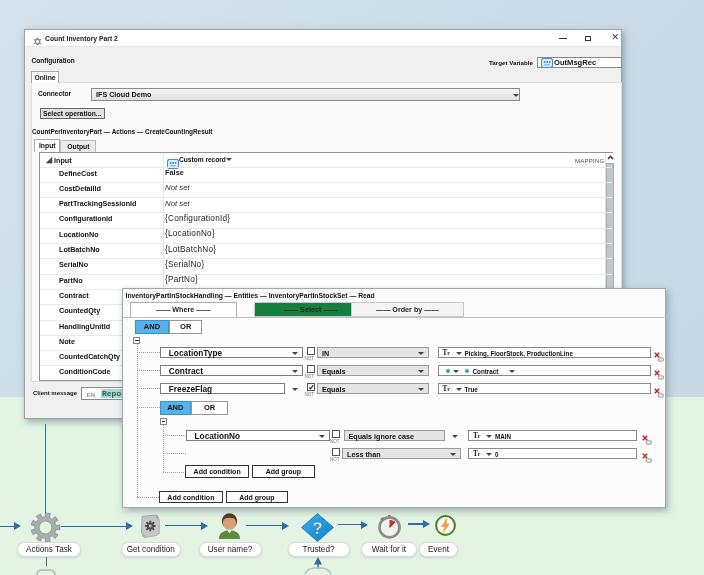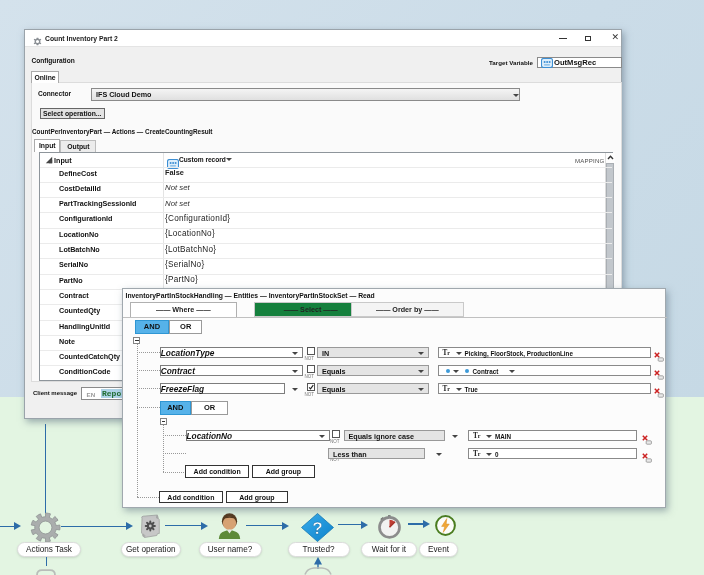--- a/index.html
+++ b/index.html
@@ -44,21 +44,21 @@
 .w2tab { position:absolute; top:12.5px; height:15px; font-size:7.2px; font-weight:600; color:#222; text-align:center; line-height:14px; }
 #w2tabline { position:absolute; left:0; top:27.5px; width:544px; height:1px; background:#c0c0c0; }
 .andor { position:absolute; height:13.5px; font-size:7.5px; font-weight:700; text-align:center; line-height:12.5px; color:#111; }
 .and { background:#56b2e9; border:1px solid #2f96d3; }
 .or { background:#fff; border:1px solid #9a9a9a; }
 .exp { position:absolute; width:7px; height:7px; background:#fff; border:1px solid #848484; }
 .exp::after { content:""; position:absolute; left:1px; top:2.2px; width:3.5px; height:1px; background:#333; }
 .dh { position:absolute; height:0; border-top:1px dotted #999; }
 .dv { position:absolute; width:0; border-left:1px dotted #999; }
 .fbox { position:absolute; height:11.6px; background:#fff; border:1px solid #7d7d7d; font-size:8.3px; font-weight:700; white-space:nowrap; color:#111; }
-.fbox span { position:absolute; left:0; top:0.5px;font-style:italic; }
+.fbox span { position:absolute; left:8px; top:0.5px; }
 .obox { position:absolute; height:11.6px; background:#e4e4e4; border:1px solid #999; font-size:7.2px; font-weight:700; white-space:nowrap; color:#111; }
 .obox span { position:absolute; left:4px; top:1px; }
 .vbox { position:absolute; height:11.6px; background:#fff; border:1px solid #8a8a8a; font-size:7.5px; white-space:nowrap; color:#111; }
 .ncb { position:absolute; width:8px; height:8px; background:#fff; border:1px solid #555; }
 .nlb { position:absolute; font-size:4.5px; color:#777; }
 .ric { position:absolute; width:10px; height:10px; }
 .tr { position:absolute; left:4px; top:1.2px; font-family:"Liberation Serif",serif; font-size:7.2px; font-weight:600; color:#222; }
 .trr { font-size:6px; }
 .tchv { position:absolute; left:17px; top:4.5px; width:0; height:0; border-left:3px solid transparent; border-right:3px solid transparent; border-top:3.5px solid #444; }
 .vt { position:absolute; left:26px; top:2px; font-weight:600; font-size:6.3px; }
@@ -124,21 +124,21 @@
         <path d="M13.5 14.3 L13.5 6.7 A7.6 7.6 0 0 1 18.6 8.7 Z" fill="#c13d34"></path>
         <path d="M13.5 14.3 L19 8.8" stroke="#a82f28" stroke-width="1.6"></path>
       </svg></div>
 <div class="aln" style="left:408px;top:523.25px;width:14.5px"></div>
     <div class="ahd" style="left:422.5px;top:520px"></div>
 <div class="abs" style="left:434px;top:514px"><svg width="23" height="23" viewBox="0 0 23 23">
         <circle cx="11.5" cy="11.5" r="9.4" fill="#fcfcfa" stroke="#4b7d20" stroke-width="2"></circle>
         <path d="M12.8 4.6 L7.6 12.4 L10.7 12.4 L9.2 18.4 L15.3 10.1 L12.2 10.1 Z" fill="#f0a637" stroke="#d98f23" stroke-width="0.5"></path>
       </svg></div>
 <div class="pill" style="left:17px;top:542px;width:64px">Actions Task</div>
-<div class="pill" style="left:120.5px;top:542px;width:60.5px">Get operation</div>
+<div class="pill" style="left:120.5px;top:542px;width:60.5px">Get condition</div>
 <div class="pill" style="left:198.5px;top:542px;width:63px">User name?</div>
 <div class="pill" style="left:287.5px;top:542px;width:62px">Trusted?</div>
 <div class="pill" style="left:361px;top:542px;width:56px">Wait for it</div>
 <div class="pill" style="left:419px;top:542px;width:39px">Event</div>
 <div class="vln" style="left:45.5px;top:556.5px;height:9px"></div>
 <div class="abs" style="left:36px;top:565px"><svg width="20" height="10" viewBox="0 0 20 10">
         <path d="M1 10 L1 6 Q1 1.2 6 1.2 L14 1.2 Q19 1.2 19 6 L19 10" fill="none" stroke="#b9bdb9" stroke-width="1.8"></path>
       </svg></div>
 <div class="abs" style="left:302.5px;top:557px"><svg width="30" height="18" viewBox="0 0 30 18">
         <polygon points="15,0 19,7.5 11,7.5" fill="#2d6ca8"></polygon>
@@ -341,21 +341,21 @@
         <span class="tchv"></span>
         <span class="vt">MAIN</span>
       </div>
 <div class="ric" style="left:518.5px;top:141.5px"><svg width="10" height="10" viewBox="0 0 10 10">
           <path d="M0.8 0.8 L5.2 5.2 M5.2 0.8 L0.8 5.2" stroke="#c22" stroke-width="1.5"></path>
           <rect x="4.2" y="5.8" width="5.2" height="3.4" rx="0.8" fill="#e9e9e9" stroke="#909090" stroke-width="0.8"></rect>
         </svg></div>
 
 <div class="ncb" style="left:209px;top:159.0px"></div>
       <div class="nlb" style="left:207px;top:167.5px">NOT</div>
-<div class="obox" style="left:205px;top:158.5px;width:97px">
+<div class="obox" style="left:219px;top:158.5px;width:119px">
         <span>Less than</span>
         <div class="chv" style="left:107px;top:4.5px;border-top-color:#444"></div>
       </div>
 <div class="vbox" style="left:345px;top:158.5px;width:169px">
         <span class="tr">T<span class="trr">r</span></span>
         <span class="tchv"></span>
         <span class="vt">0</span>
       </div>
 <div class="ric" style="left:518.5px;top:159.5px"><svg width="10" height="10" viewBox="0 0 10 10">
           <path d="M0.8 0.8 L5.2 5.2 M5.2 0.8 L0.8 5.2" stroke="#c22" stroke-width="1.5"></path>

